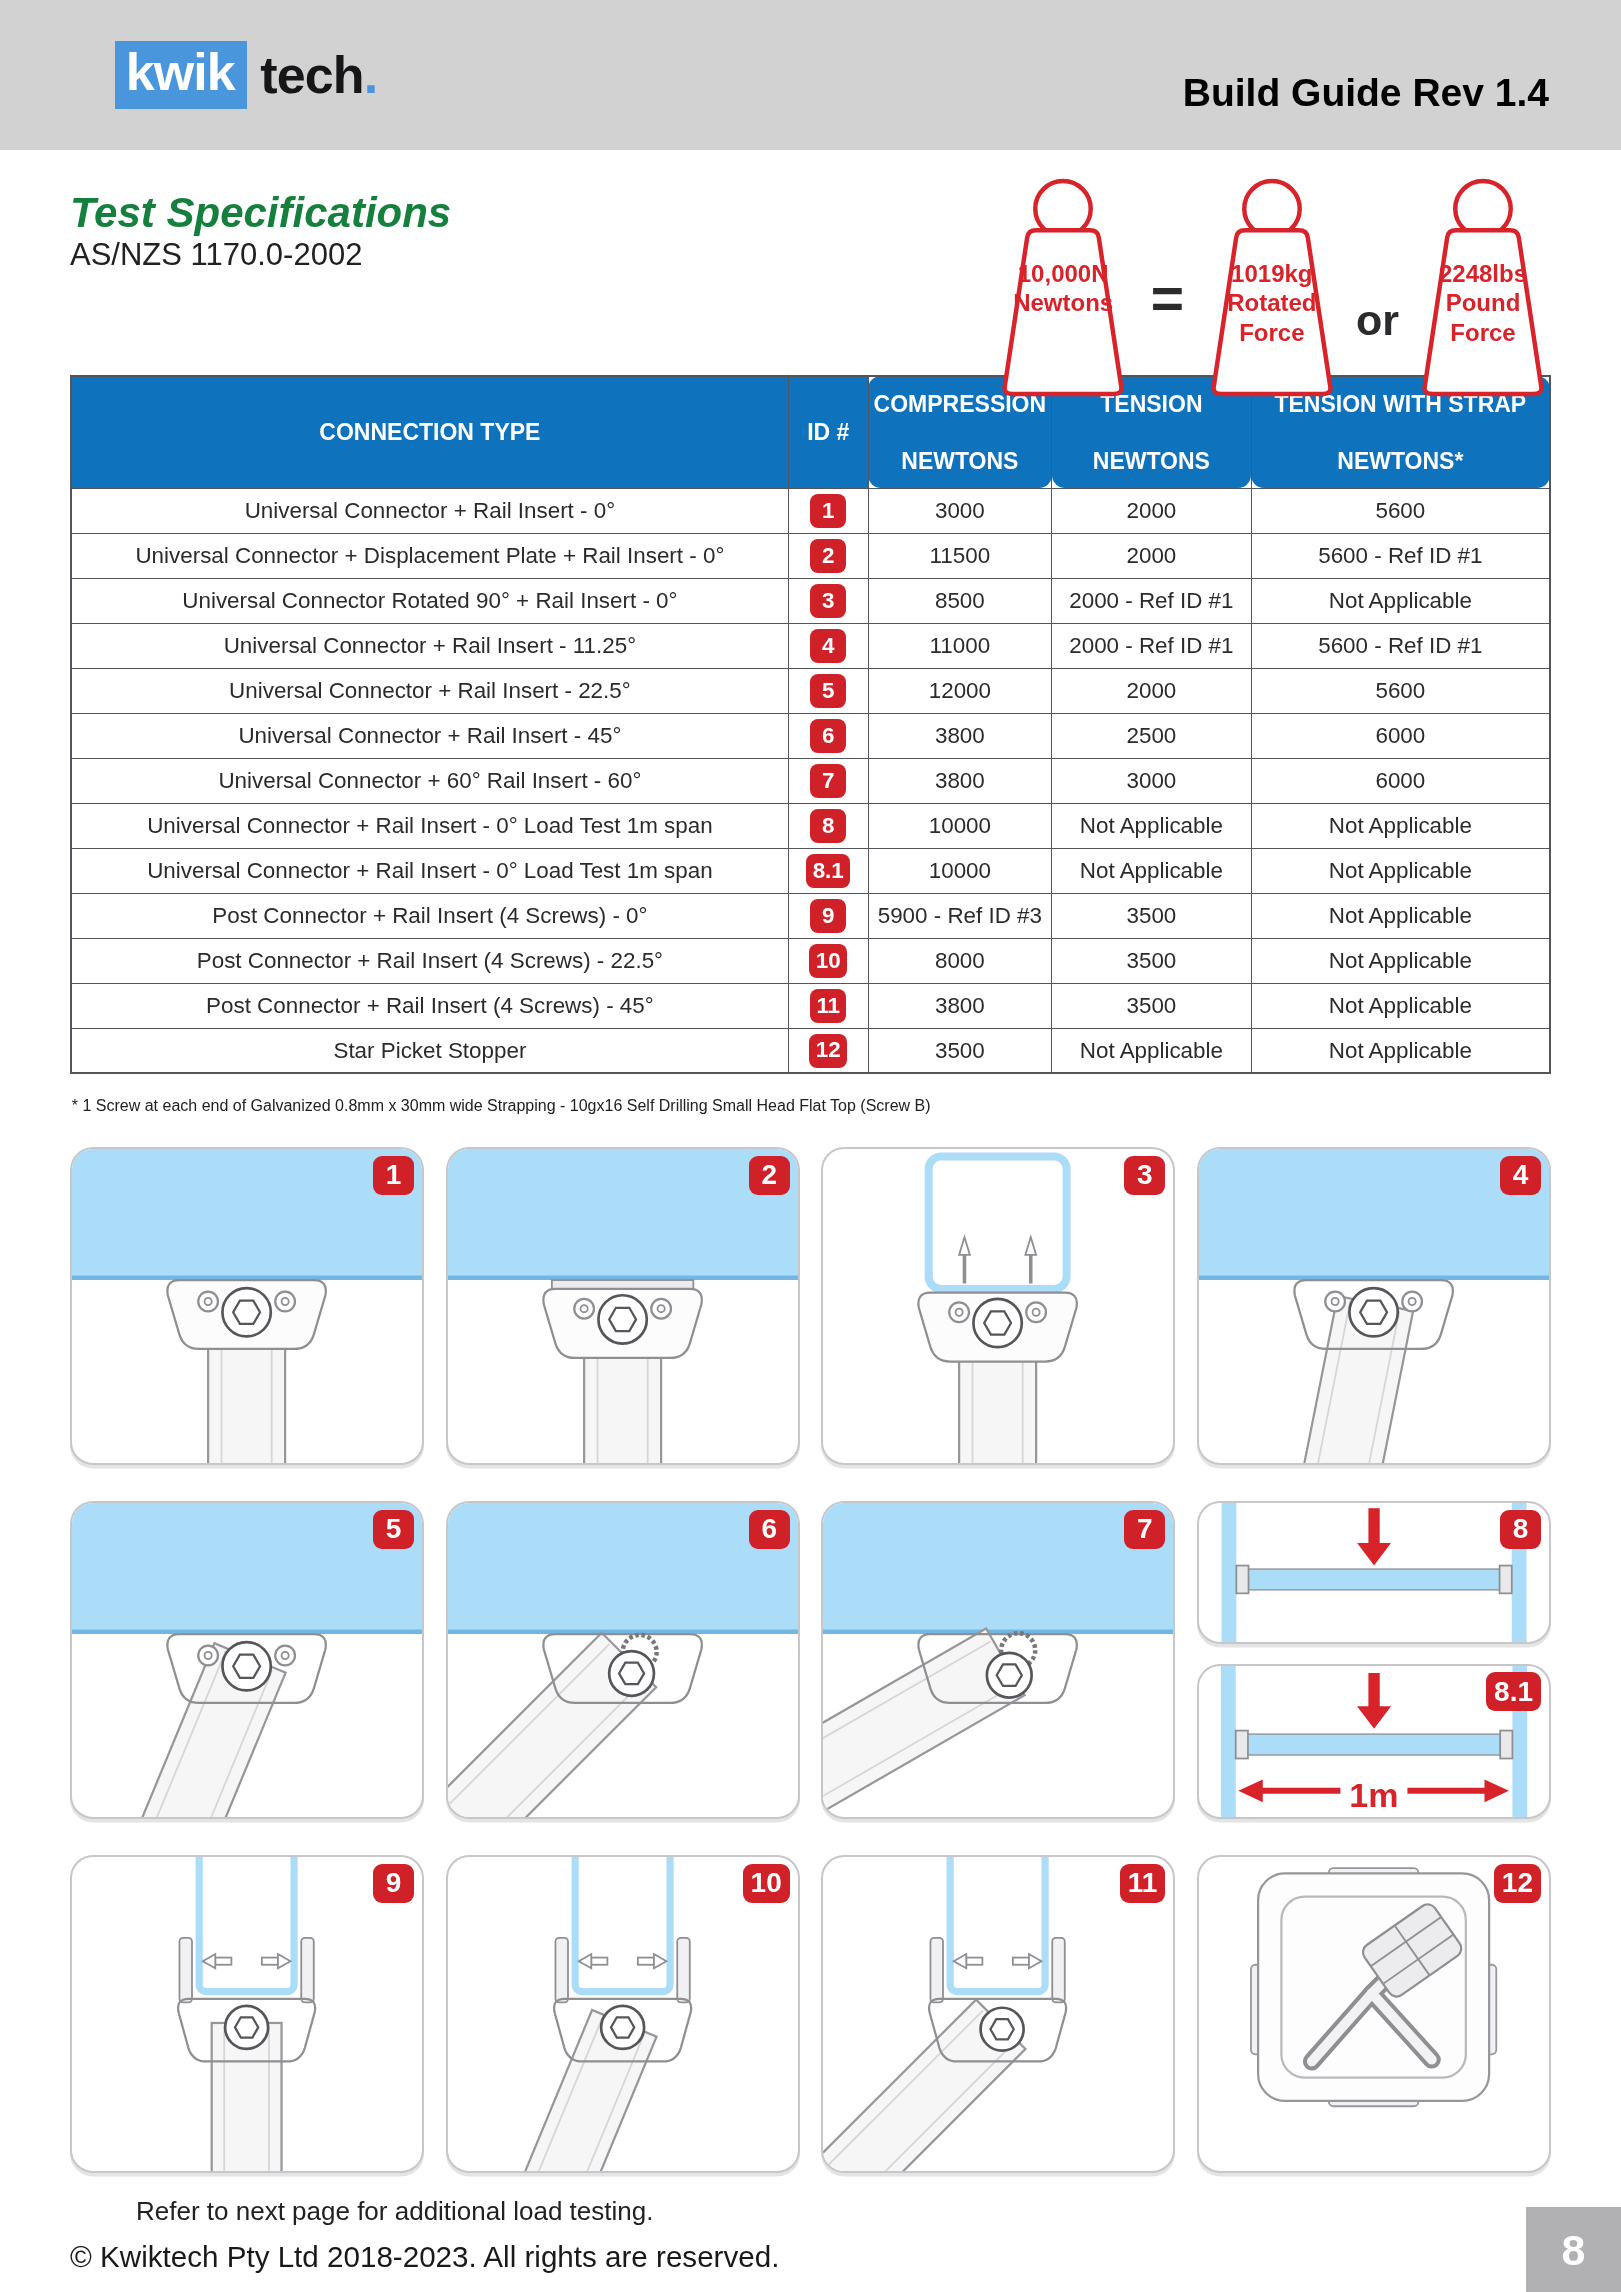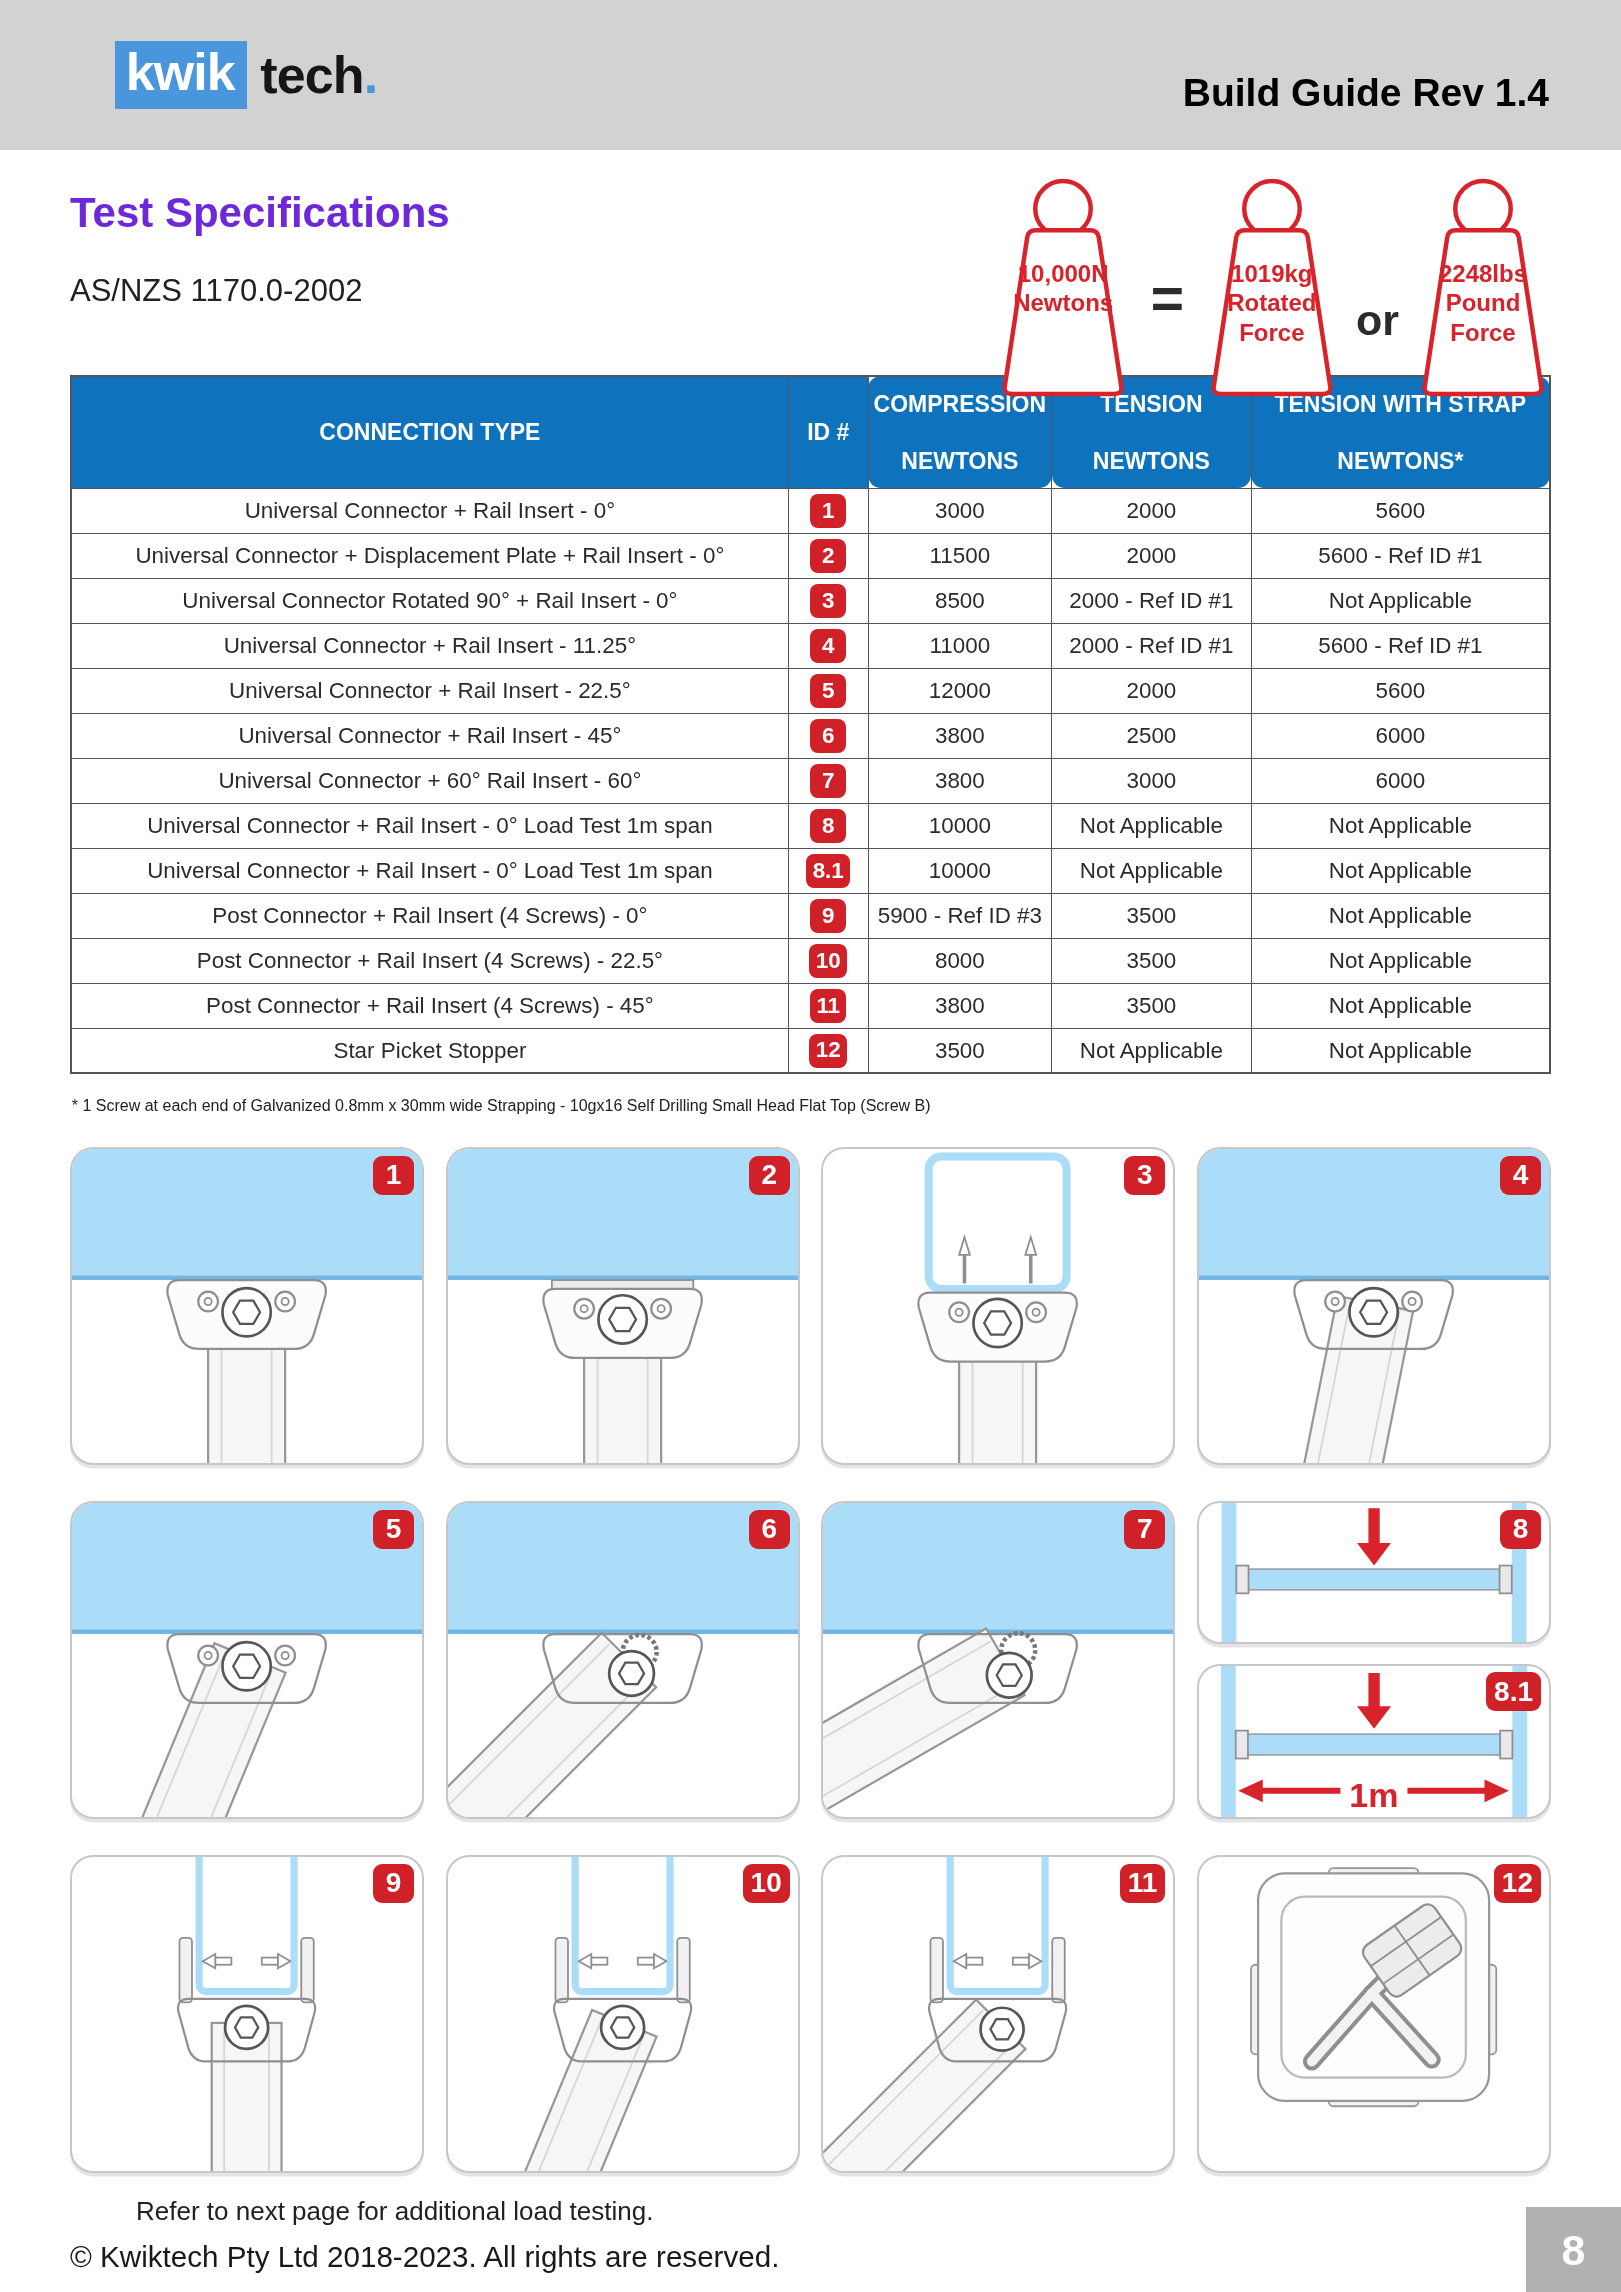--- a/index.html
+++ b/index.html
@@ -11,22 +11,22 @@
   .band { height: 150px; background: #d2d2d3; display: flex; align-items: center; justify-content: space-between; padding: 0 72px 0 115px; }
   .logo { display: flex; align-items: center; }
   .logo-kwik { background: #4a96dc; color: #fff; font-weight: bold; font-size: 52px; padding: 5.4px 12.5px 10.7px 10.7px; letter-spacing: -0.9px; line-height: 1; }
   .logo-tech { color: #161618; font-weight: bold; font-size: 52px; line-height: 1; margin-left: 13px; letter-spacing: -0.9px; }
   .logo-dot { color: #4a96dc; font-weight: bold; font-size: 52px; line-height: 1; }
   .doc-title { font-size: 39px; font-weight: bold; color: #000000; margin-top: 36px; }
 
   
   .content { padding: 0 70px; }
   .title-row { display: flex; justify-content: space-between; align-items: flex-start; margin-top: 39px; height: 186px; }
-  .page-title { font-size: 42px; font-weight: bold; color: #6d28d9; letter-spacing: 0px; }
-  .standard { font-size: 31px; color: #232022; margin-top: 36px; font-weight: normal; }
+  .page-title { font-size: 42px; font-weight: bold; color: #15803d; letter-spacing: 0px; font-style: italic; }
+  .standard { font-size: 31px; color: #232022; font-weight: normal; }
 
   .equiv { display: flex; align-items: flex-end; gap: 14.3px; margin-top: -16px; }
   .weight { position: relative; width: 136px; height: 226px; }
   .weight svg { position: absolute; inset: 0; }
   .weight-lines { position: absolute; left: 0; right: 0; top: 86px; text-align: center; color: #d8232a; font-weight: bold; font-size: 24px; line-height: 1.22; }
   .equals { font-size: 57px; font-weight: bold; color: #2b2b2d; padding: 0 5.4px 68px 5.4px; }
   .or { font-size: 43px; font-weight: bold; color: #2b2b2d; padding: 0 1.8px 54px 1.8px; }
 
   
   table.spec { width: 100%; border-collapse: collapse; table-layout: fixed; margin-top: 0px; }

